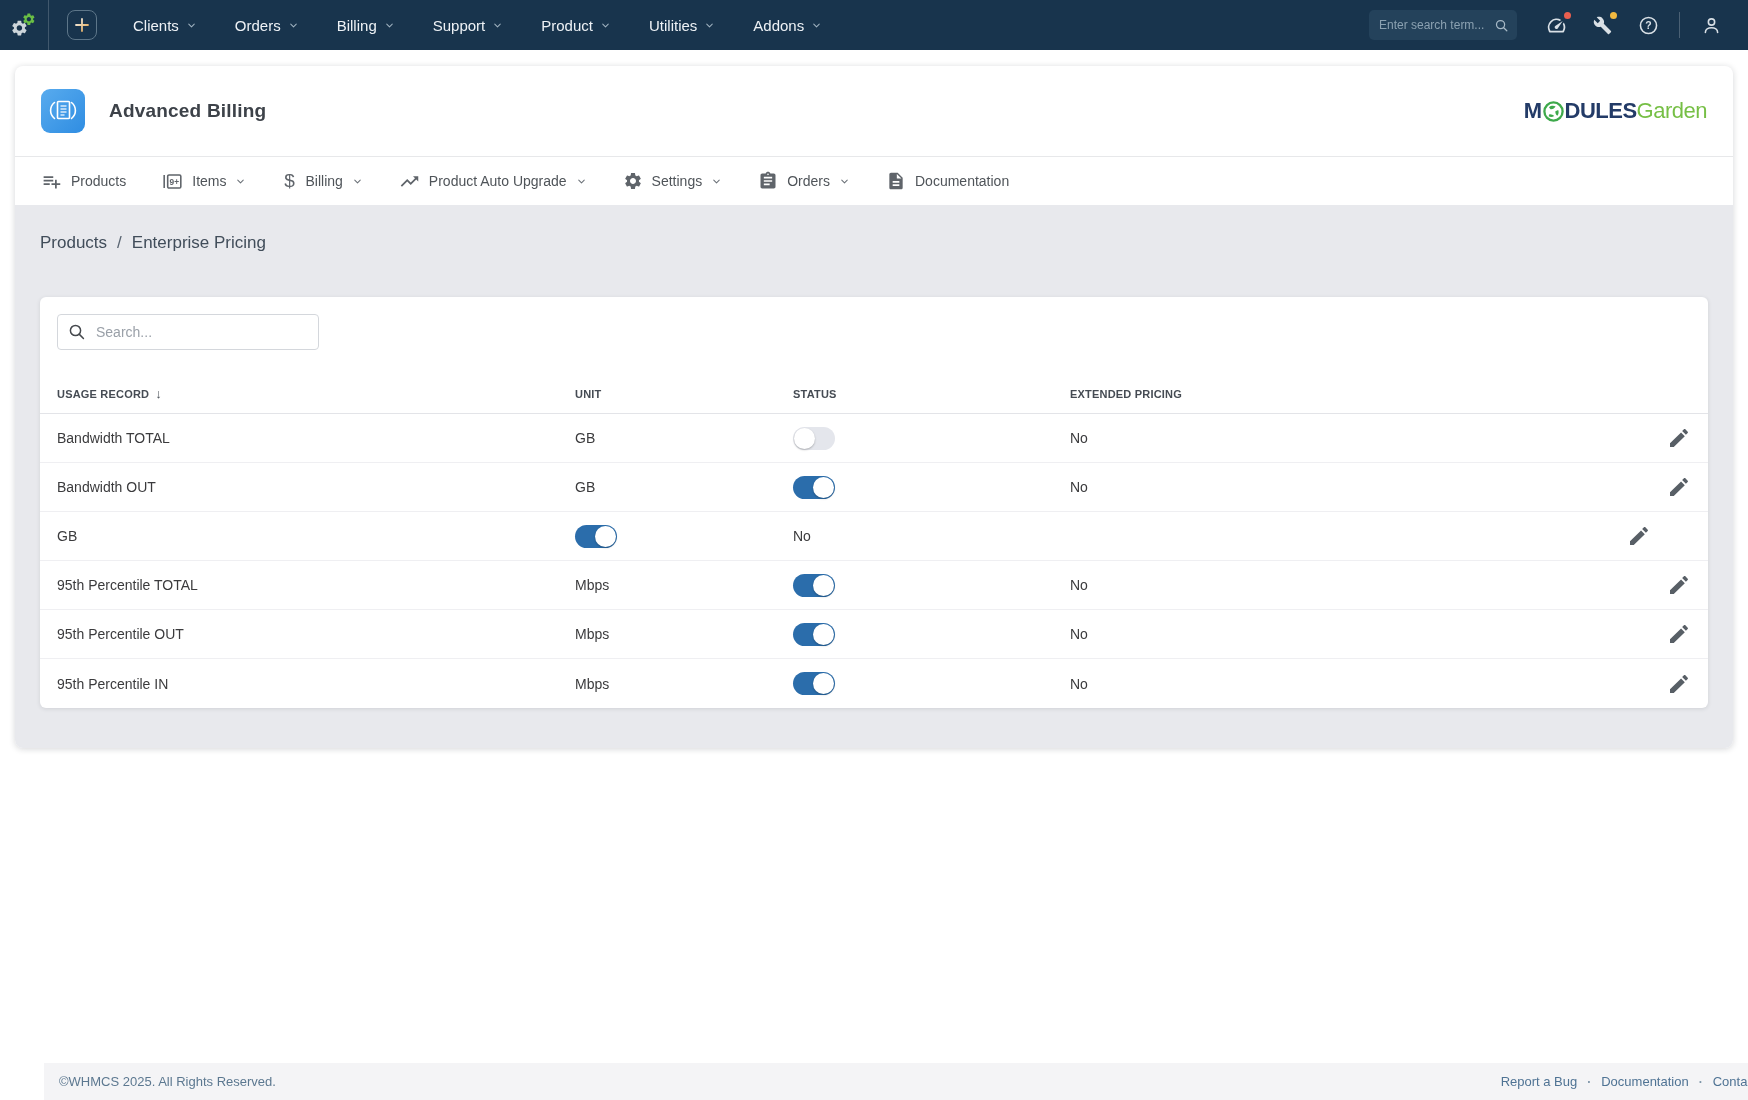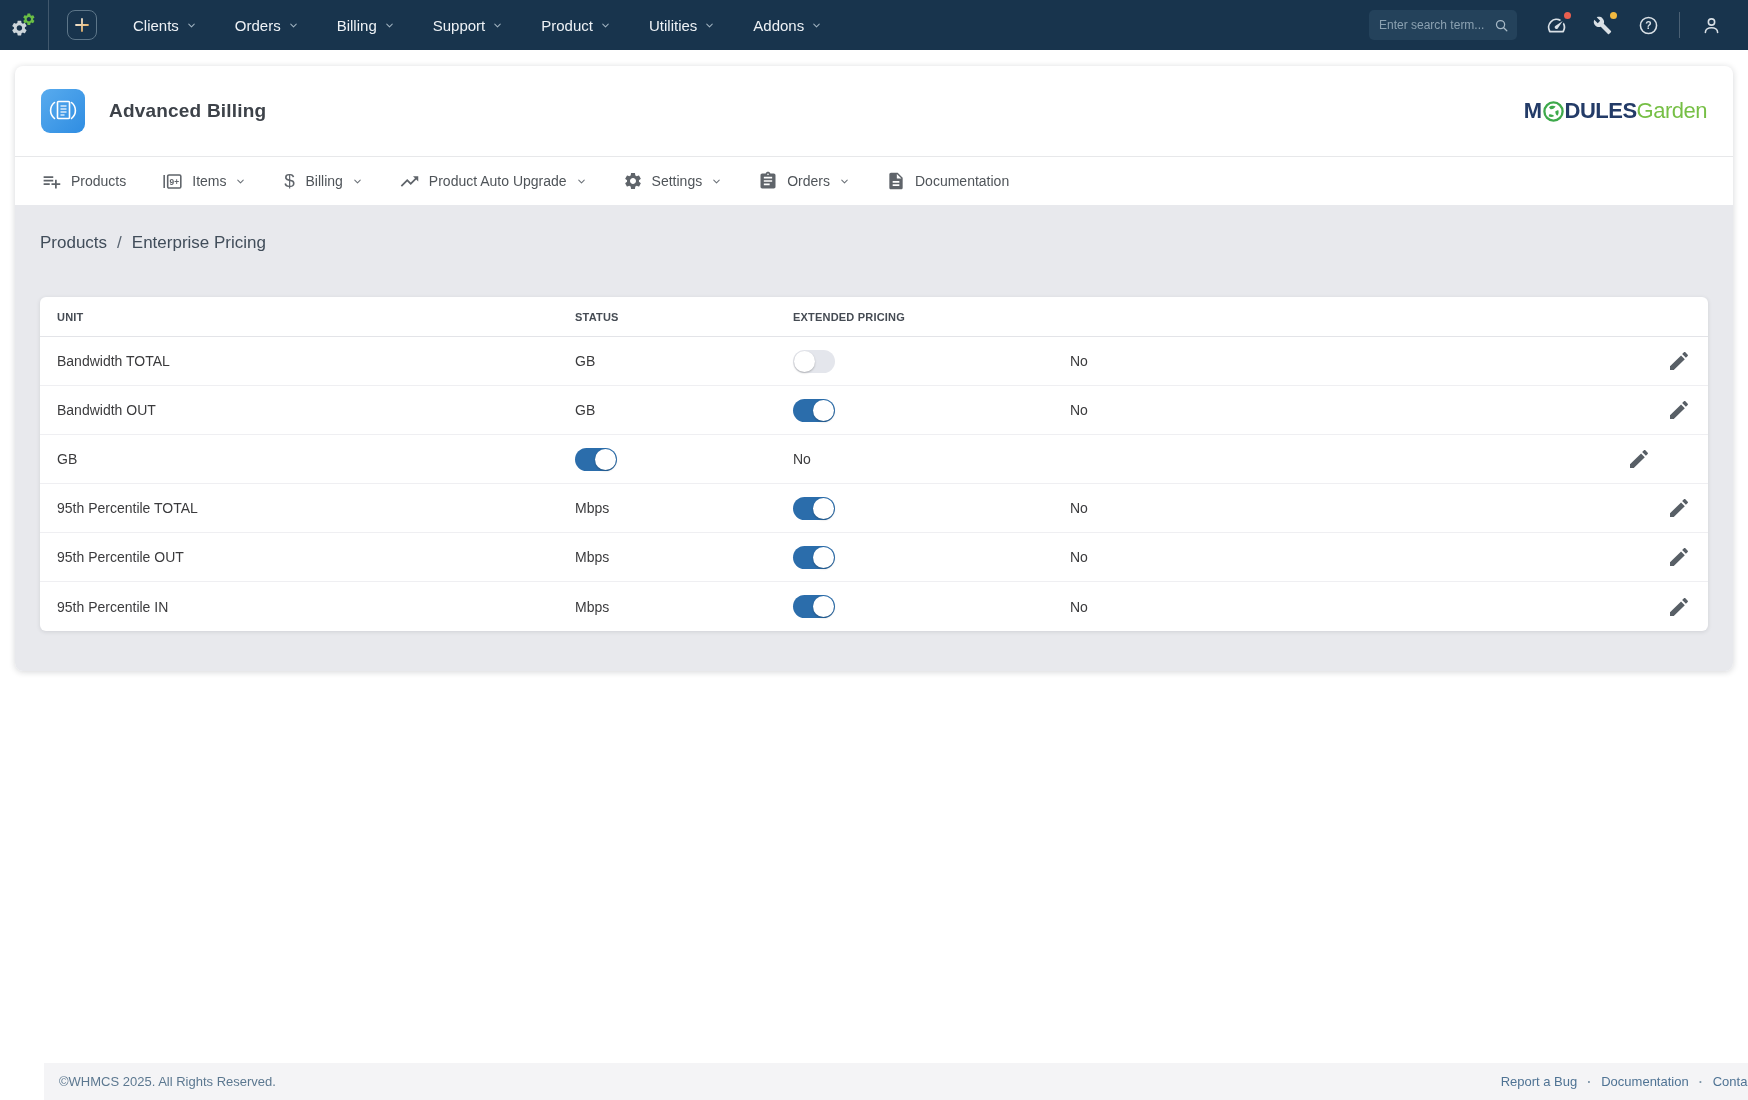--- a/index.html
+++ b/index.html
@@ -318,22 +318,33 @@
   </div>
 
   <div class="panel">
     <div class="breadcrumb">
       <span class="bc-link">Products</span>
       <span class="bc-sep">/</span>
       <span>Enterprise Pricing</span>
     </div>
 
     <div class="card">
+      <div class="card-search">
+        <svg class="sico" width="18" height="18" viewBox="0 0 24 24">
+          <circle cx="10" cy="10" r="6.8" fill="none" stroke="currentColor" stroke-width="2"></circle>
+          <line x1="15.2" y1="15.2" x2="20.6" y2="20.6" stroke="currentColor" stroke-width="2" stroke-linecap="round"></line>
+        </svg>
+        <input type="text" placeholder="Search..." style="">
+      </div>
 
       <div class="tgrid thead">
+        <div>
+          <span>USAGE RECORD</span>
+          <span class="sort-arrow">↓</span>
+        </div>
         <div>
           <span>UNIT</span>
         </div>
         <div>
           <span>STATUS</span>
         </div>
         <div style="grid-column: span 2;">
           <span>EXTENDED PRICING</span>
         </div>
       </div>

